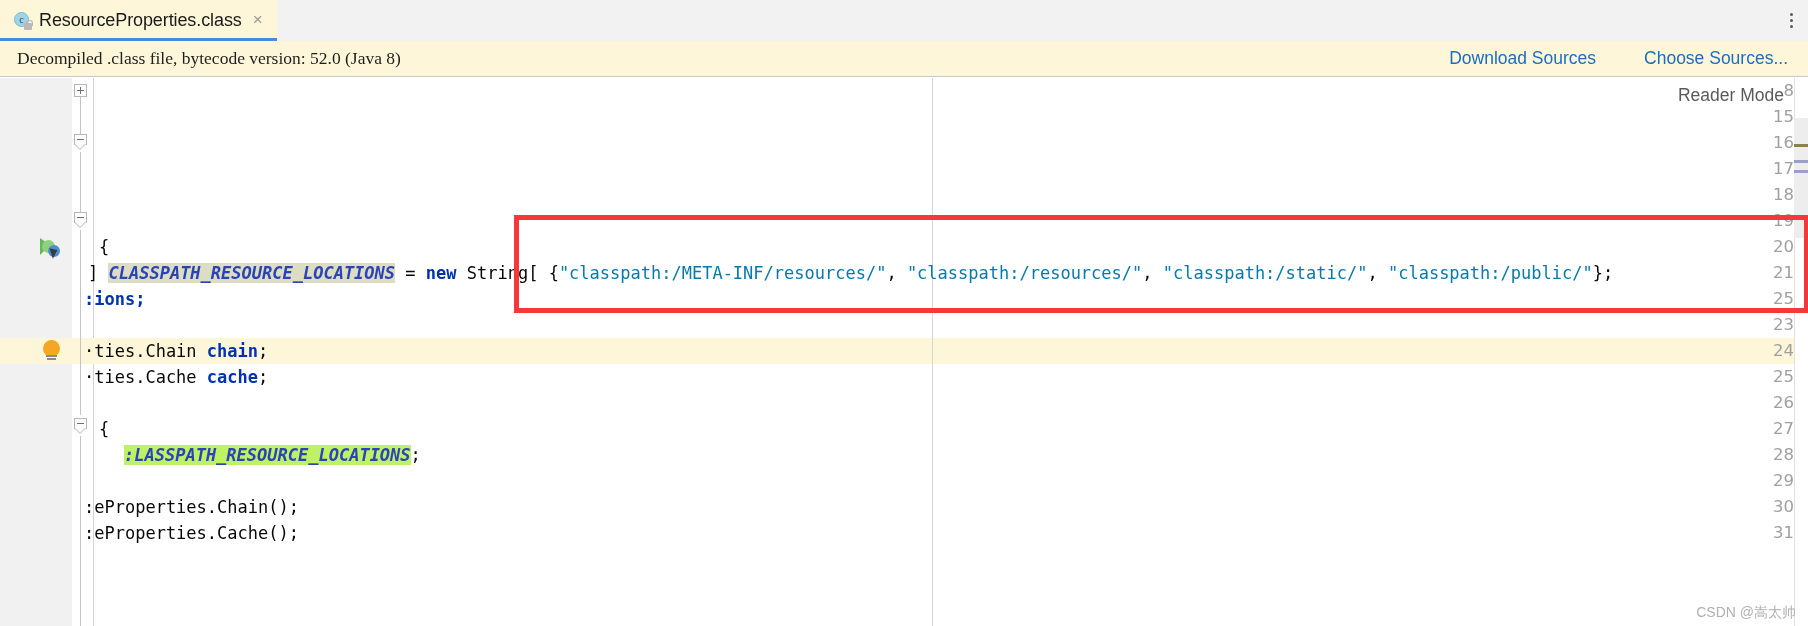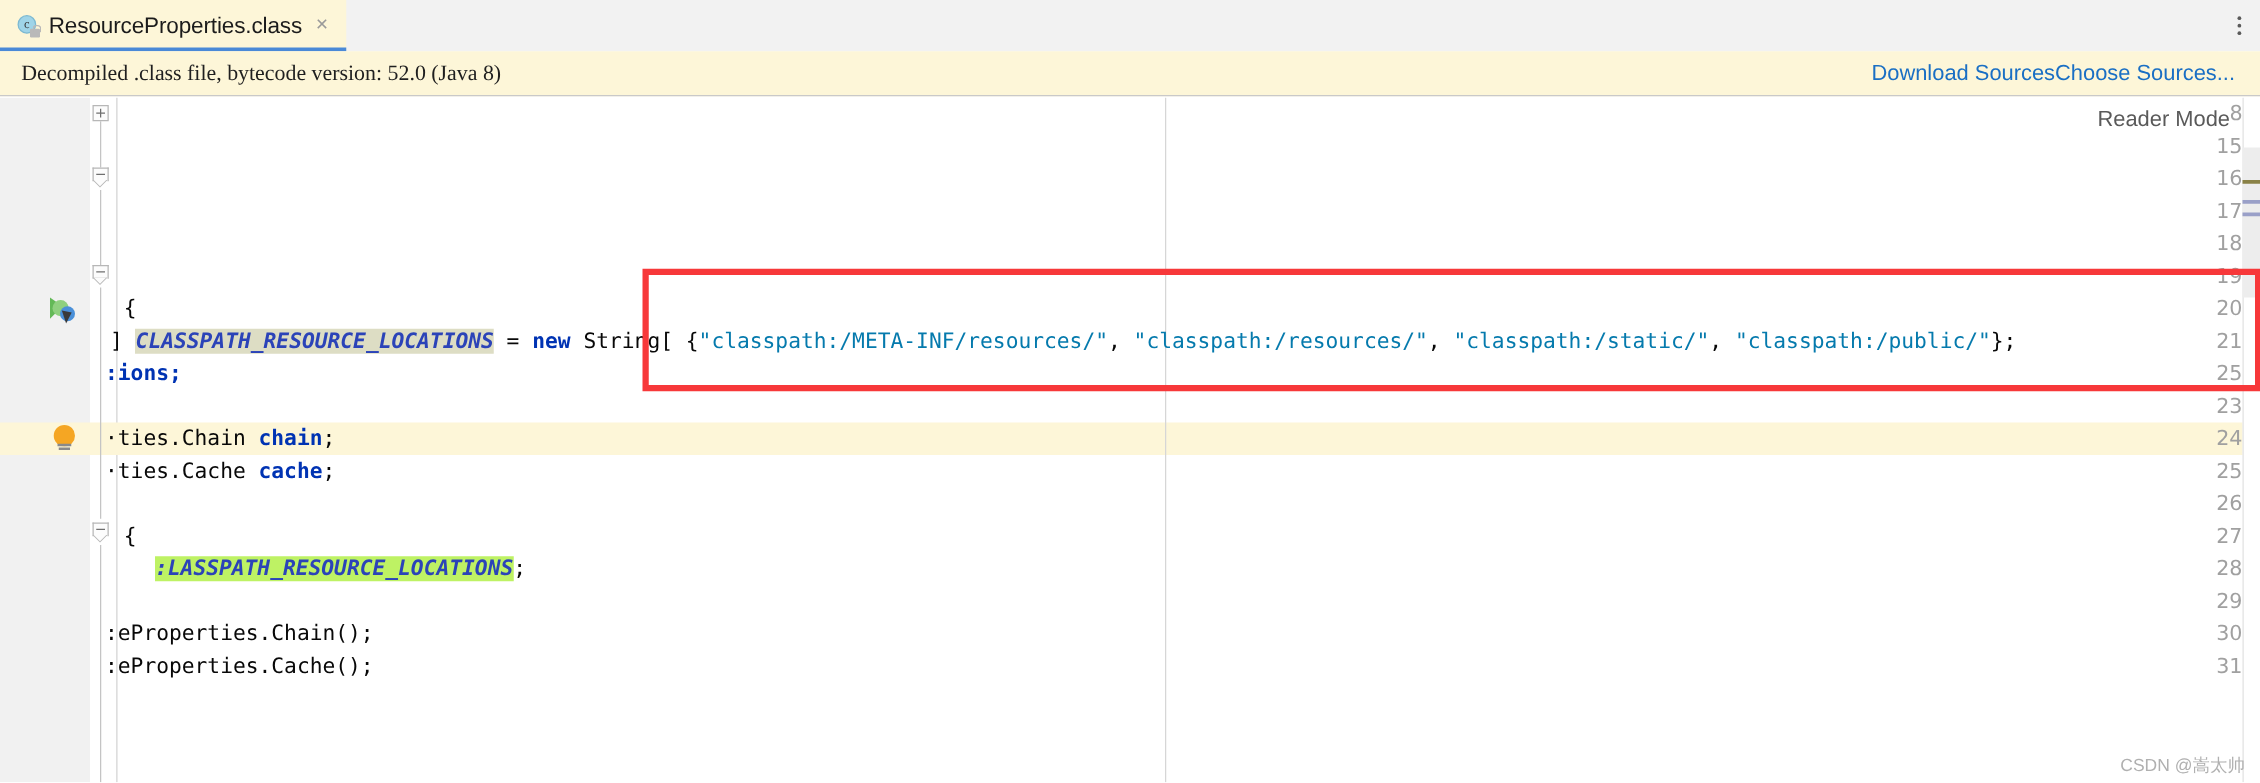--- a/index.html
+++ b/index.html
@@ -82,21 +82,21 @@
     border-bottom: 1px solid #c9c9c9;
     display: flex; align-items: center;
     padding: 0 20px 0 17px;
   }
   .banner-text {
     font-size: 17.5px; color: #1f1f1f; white-space: nowrap; font-family: Liberation Serif, serif;
   }
   .banner-spacer { flex: 1; }
   .banner-link {
     font-size: 17.5px; color: #1a6fc4; white-space: nowrap;
-    cursor: default;
+    margin-left: 48px; cursor: default;
   }
 
   
   .editor {
     position: absolute; left: 0; top: 78px; width: 1808px; height: 548px;
     background: #ffffff; overflow: hidden;
   }
   .gutter {
     position: absolute; left: 0; top: 0; width: 72px; height: 548px;
     background: #f1f1f1;

